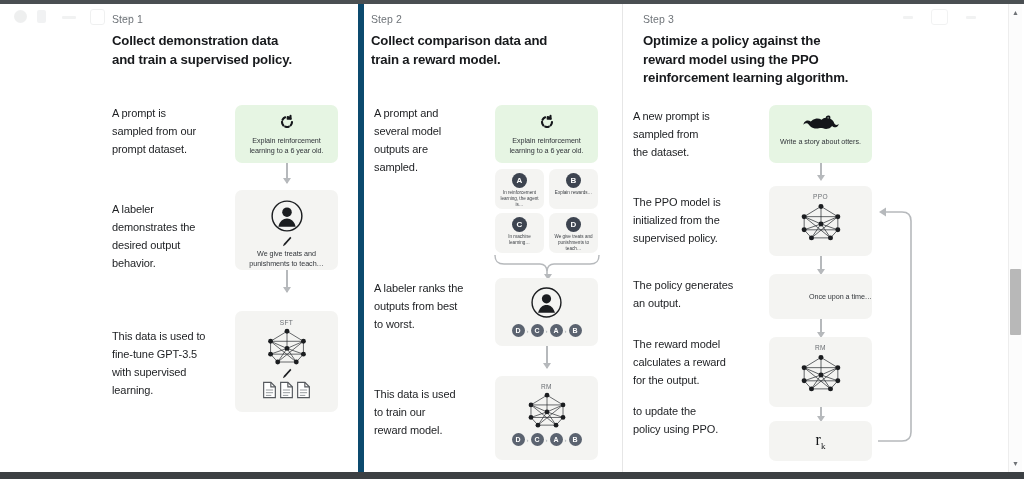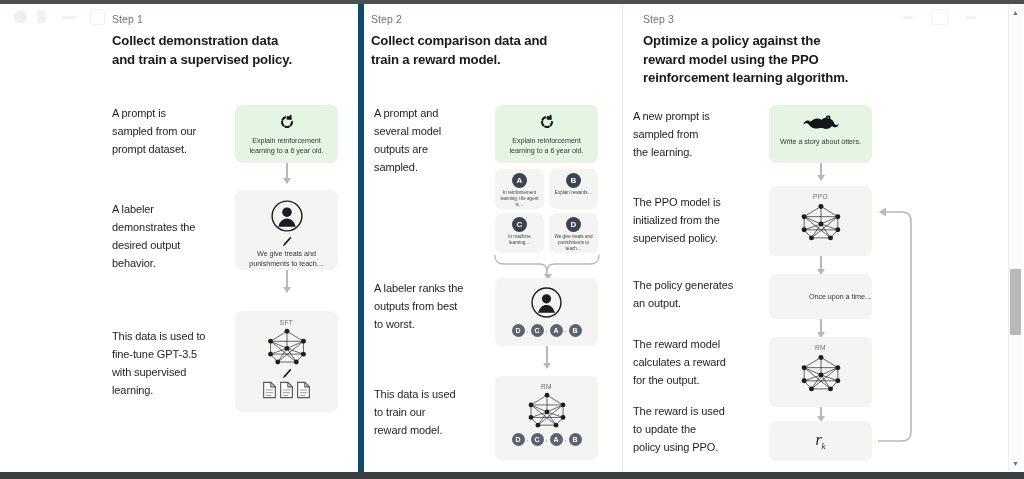--- a/index.html
+++ b/index.html
@@ -56,21 +56,21 @@
   .arrow-v{position:absolute;width:1.6px;background:#b6b9bc;}
   .arrow-head{position:absolute;width:0;height:0;border-left:4px solid transparent;border-right:4px solid transparent;border-top:6px solid #b6b9bc;}
 
   .badge{width:15px;height:15px;border-radius:50%;background:#3d4450;color:#fff;font-size:8px;font-weight:700;
          display:flex;align-items:center;justify-content:center;}
   .rank{display:flex;align-items:center;justify-content:center;gap:2px;}
   .rank .b{width:13px;height:13px;border-radius:50%;background:#5b6370;color:#fff;font-size:7px;font-weight:700;
            display:flex;align-items:center;justify-content:center;}
   .rank .gt{font-size:6px;color:#9aa0a6;}
 
-  .rk{font-family:"Liberation Serif","DejaVu Serif",serif;font-style:italic;font-size:16px;color:#15171a;}
+  .rk{font-family:"Liberation Serif","DejaVu Serif",serif;font-size:16px;color:#15171a;}
   .rk sub{font-size:9px;}
 
   svg{display:block;}
 </style>
 </head>
 <body>
 
 <div id="root">
 
   <div class="top-border"></div>
@@ -332,38 +332,37 @@
       <div class="step-label">Step 3</div>
       <div class="step-title">
         <div>Optimize a policy against the</div>
         <div>reward model using the PPO</div>
         <div>reinforcement learning algorithm.</div>
       </div>
 
       <div class="caption abs" style="left:10px;top:103px;width:120px;">
         <div>A new prompt is</div>
         <div>sampled from</div>
-        <div>the learning.</div>
+        <div>the dataset.</div>
       </div>
       <div class="caption abs" style="left:10px;top:189px;width:130px;">
         <div>The PPO model is</div>
         <div>initialized from the</div>
         <div>supervised policy.</div>
       </div>
       <div class="caption abs" style="left:10px;top:272px;width:135px;">
         <div>The policy generates</div>
         <div>an output.</div>
       </div>
       <div class="caption abs" style="left:10px;top:331px;width:130px;">
         <div>The reward model</div>
         <div>calculates a reward</div>
         <div>for the output.</div>
       </div>
       <div class="caption abs" style="left:10px;top:398px;width:130px;">
-        <div>The reward is used</div>
         <div>to update the</div>
         <div>policy using PPO.</div>
       </div>
 
       <div class="card green abs" style="left:146px;top:101px;width:103px;height:58px;padding-top:9px;">
         <div style="display:flex;justify-content:center;">
           <svg width="38" height="17" viewBox="0 0 48 22" fill="#14161a">
             <path d="M30.5 3.2c1.6-1.3 3.6-1.6 4.9-.6.9.7 1 2 .4 3.1 2.6 1.3 4.5 3.6 5.4 6.3.5 1.6 1.9 2.2 3.4 2.1 1-.1 1.8-.5 2.4-1.1-.3 2-1.6 3.6-3.6 4.1-1.9.5-3.8-.2-5.1-1.6-1.1 1.6-2.7 2.7-4.6 3.3-2.3.7-4.7.6-7-.2-1.8-.6-3.5-.6-5.3-.2-2.6.6-5 .6-7.5-.3-2.3-.8-4.2-2.3-5.6-4.2-1-1.4-2.5-2-4.1-1.8-1.2.2-2.2.8-2.9 1.7.1-2.4 1.5-4.4 3.7-5.2 2-.7 4.2-.2 5.8 1.2 1.5-2 3.7-3.3 6.2-3.8 2.7-.5 5.4 0 7.8 1.3 1.5-1.4 3.4-2.3 5.4-2.5z"></path>
             <circle cx="33.2" cy="5.0" r="0.85" fill="#e6f5e3"></circle>
           </svg>

